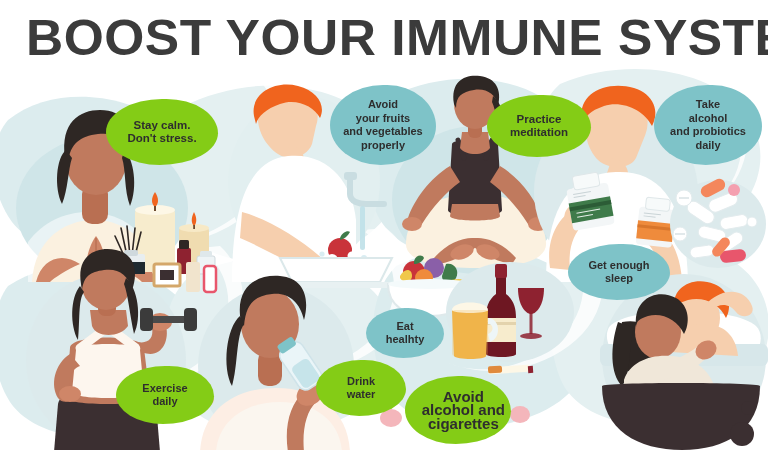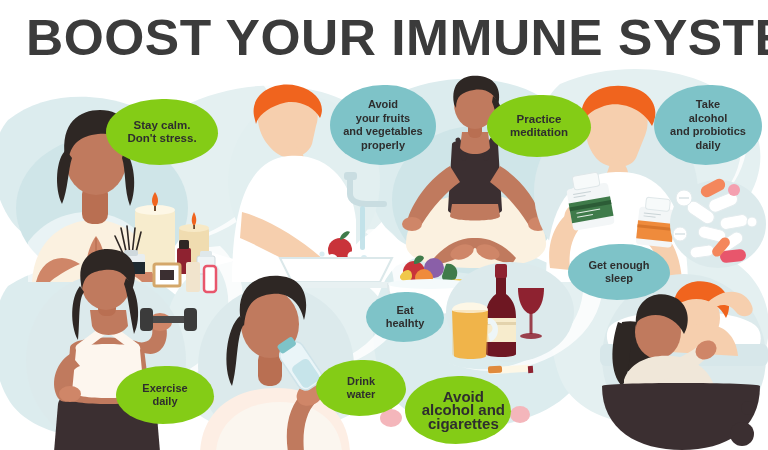--- a/index.html
+++ b/index.html
@@ -478,21 +478,21 @@
     </div>
   </div>
 
   <div class="bubble pink" style="left:296px;top:360px;width:90px;height:56px;font-size:11px;margin-left:20px;">
     <div>
       <div>Drink</div>
       <div>water</div>
     </div>
   </div>
 
-  <div class="bubble teal" style="left:366px;top:292px;width:78px;height:50px;font-size:11px;align-items:center;">
+  <div class="bubble teal" style="left:366px;top:308px;width:78px;height:50px;font-size:11px;align-items:center;">
     <div>
       <div>Eat</div>
       <div>healhty</div>
     </div>
   </div>
 
   <div class="bubble pink" style="left:405px;top:376px;width:106px;height:68px;font-size:15px;justify-content:flex-end;">
     <div>
       <div>Avoid</div>
       <div>alcohol and</div>

